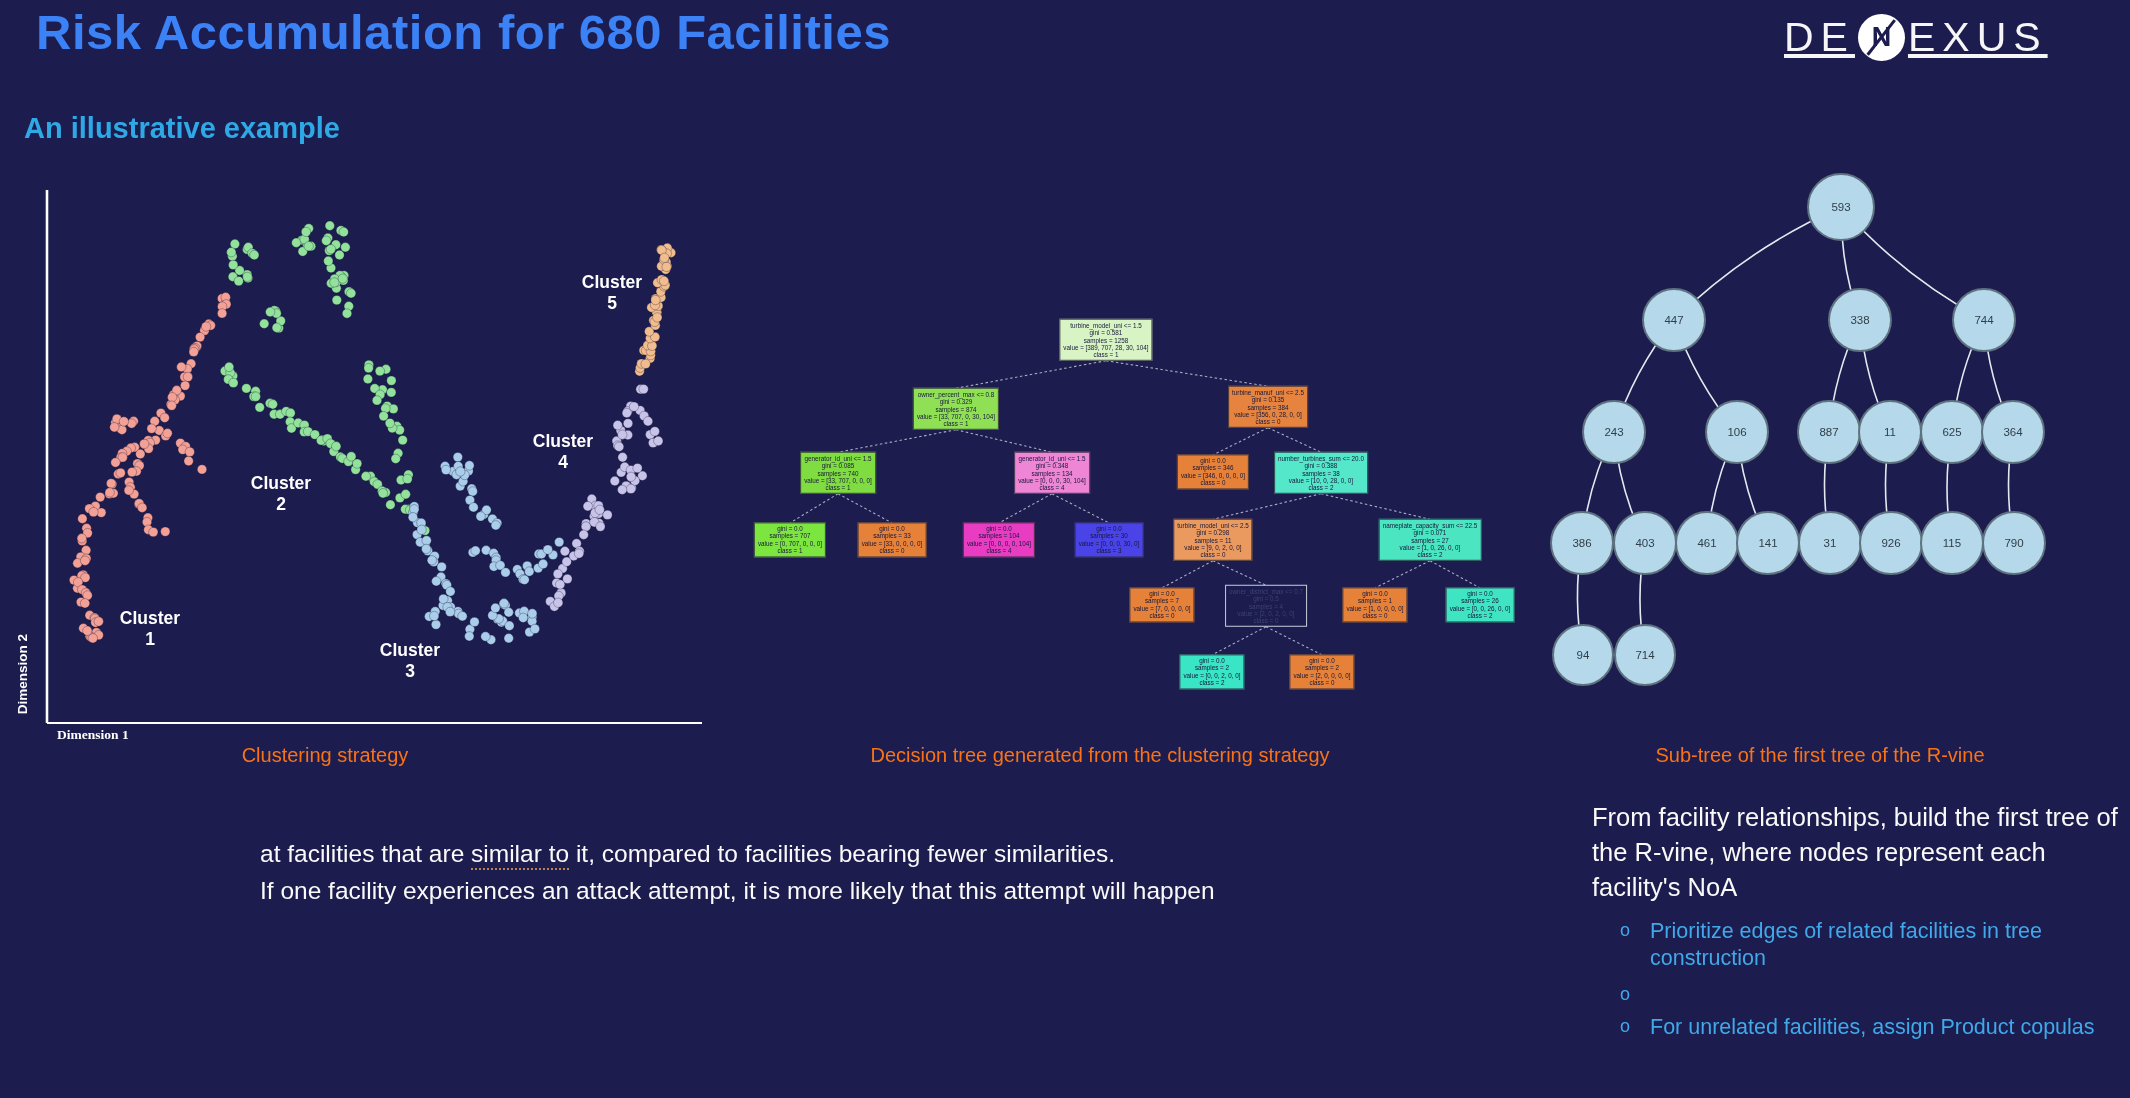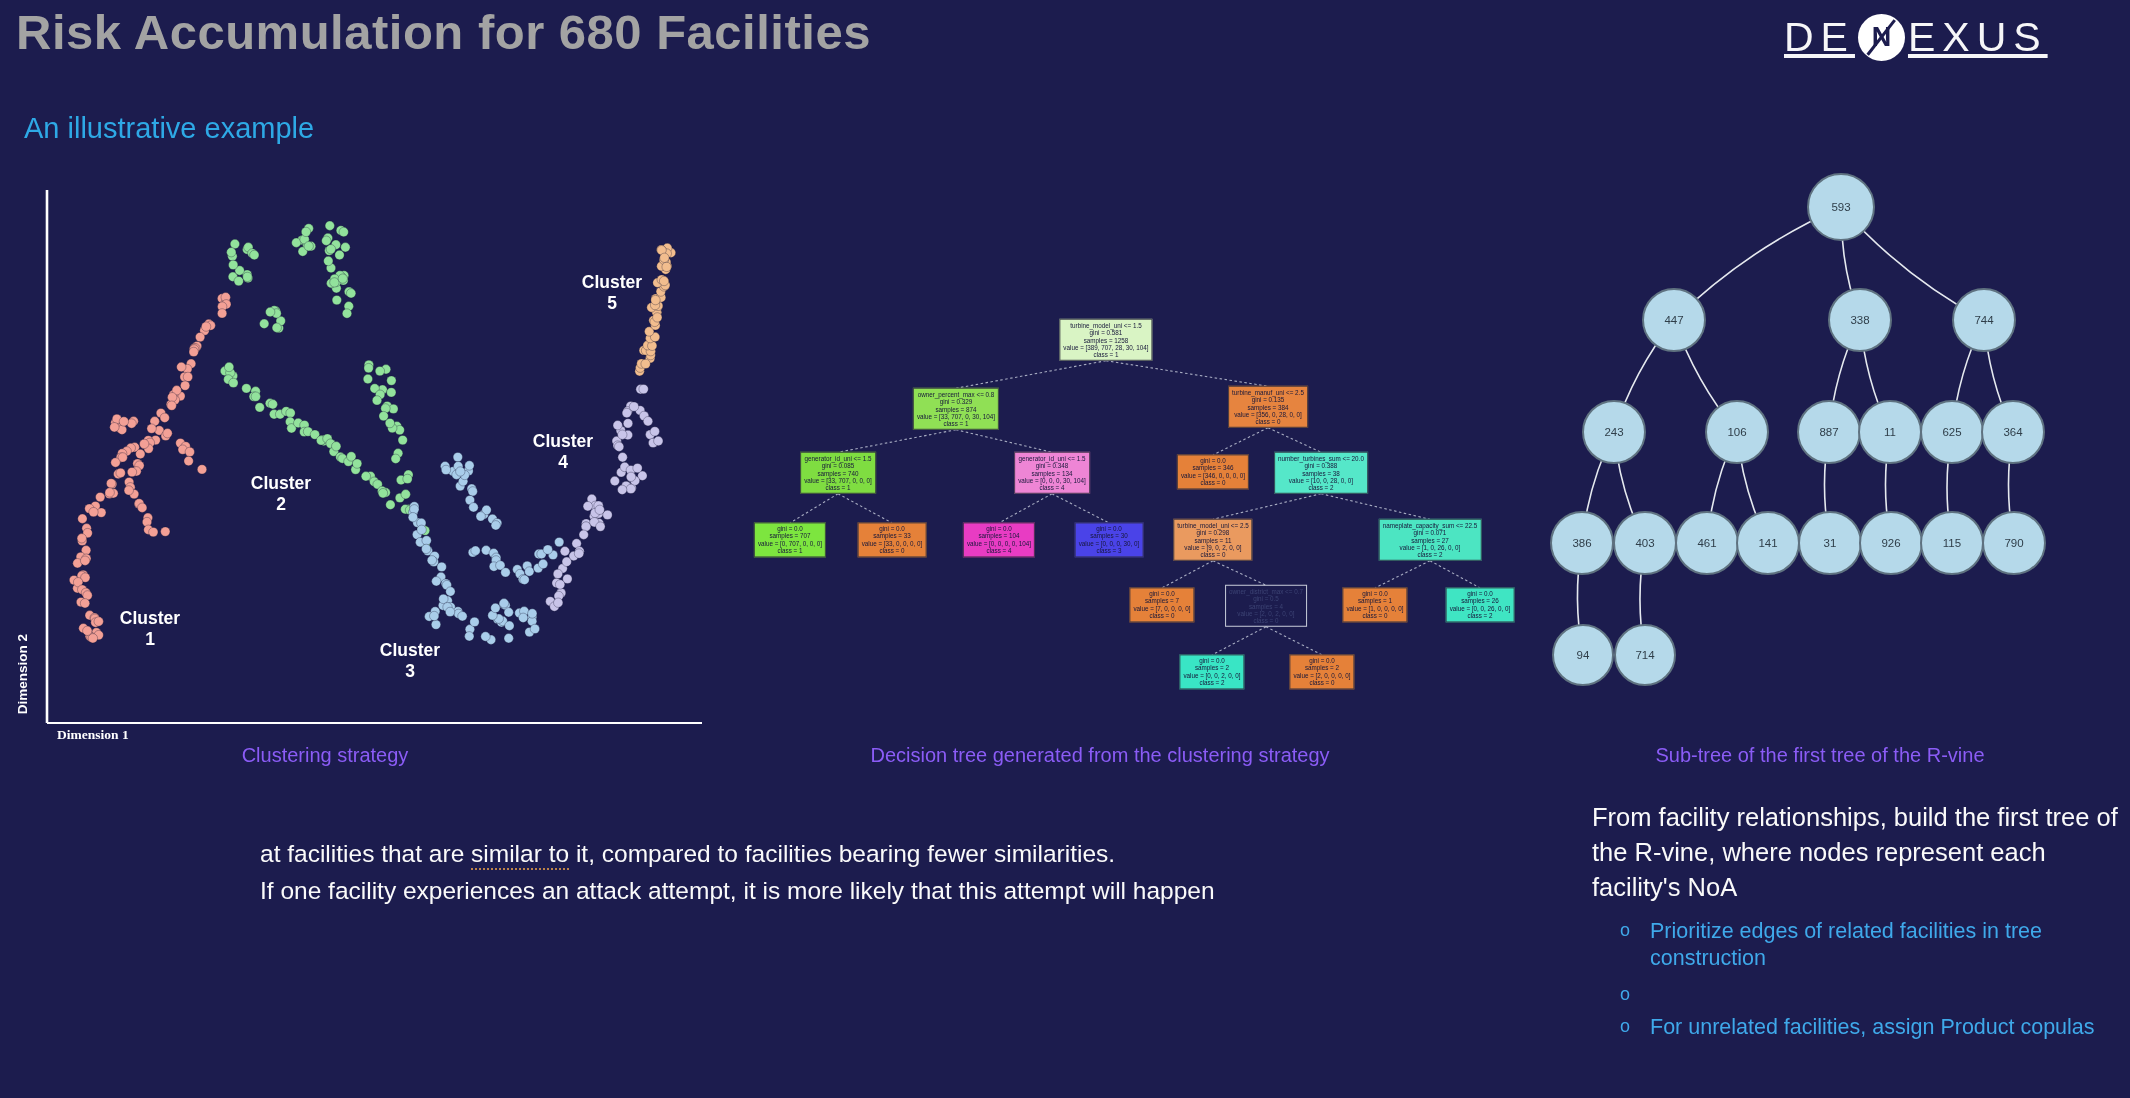--- a/index.html
+++ b/index.html
@@ -3,31 +3,31 @@
 <meta charset="utf-8">
 <style>
   html,body{margin:0;padding:0;}
   body{
     width:2130px;height:1098px;position:relative;overflow:hidden;
     background:#1c1c4e;color:#fff;
     font-family:"Liberation Sans",sans-serif;
   }
   .abs{position:absolute;}
   #gfx{position:absolute;left:0;top:0;}
-  .title{left:16px;top:4px;font-size:49px;font-weight:700;letter-spacing:.5px;color:#a3a3a3;}
-  .subtitle{left:24px;top:112px;font-size:29px;font-weight:400;color:#2ea9e6;}
+  .title{left:36px;top:4px;font-size:49px;font-weight:700;letter-spacing:.5px;color:#3b82f6;}
+  .subtitle{left:24px;top:112px;font-size:29px;font-weight:700;color:#2ea9e6;}
   .logo{left:1784px;top:14px;display:flex;align-items:center;font-size:41px;font-weight:400;
         letter-spacing:7px;color:#fff;}
   .logo-part{opacity:.96;text-decoration:underline;}
   .logo-circle{width:47px;height:47px;border-radius:50%;background:#fff;color:#1c1c4e;
         display:flex;align-items:center;justify-content:center;font-weight:700;font-size:27px;
         position:relative;margin:0 3px;letter-spacing:0;overflow:hidden;}
   .logo-circle .slash{position:absolute;width:44px;height:2.5px;background:#1c1c4e;
         transform:rotate(-52deg);}
-  .caption{font-size:20px;font-weight:500;color:#8b5cf6;text-align:center;}
+  .caption{font-size:20px;font-weight:500;color:#f97316;text-align:center;}
   .cluster-label{position:absolute;transform:translate(-50%,-50%);text-align:center;
         font-weight:700;font-size:17.5px;line-height:1.22;color:#fff;}
   .dim-label{font-size:13.5px;font-weight:600;color:#fff;}
   #dim1{left:57px;top:727px;font-family:Liberation Serif, serif;}
   #dim2{left:15px;top:634px;writing-mode:vertical-rl;transform:rotate(180deg);}
   .insight{left:260px;top:836px;font-size:24.5px;line-height:1.5;color:#fafafa;white-space:nowrap;}
   .uline{border-bottom:2.5px dotted #bd8348;padding-bottom:1px;}
   .rv-head{left:1592px;top:800px;width:548px;font-size:25.5px;line-height:1.38;color:#fafafa;}
   .rv-bullets{left:1620px;top:918px;width:512px;list-style:none;margin:0;padding:0;}
   .rv-bullets li{display:flex;gap:16px;font-size:21.5px;line-height:1.27;color:#3fa9ea;

